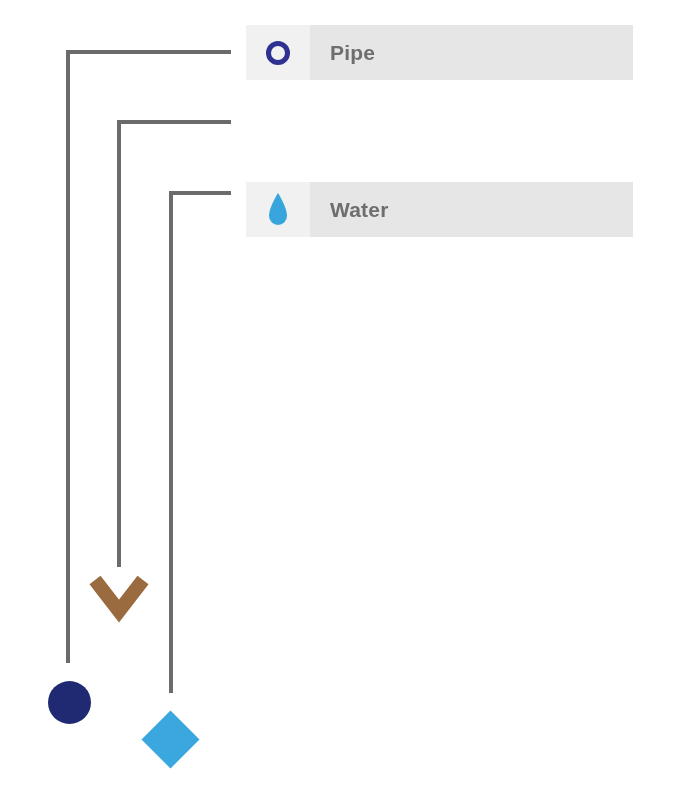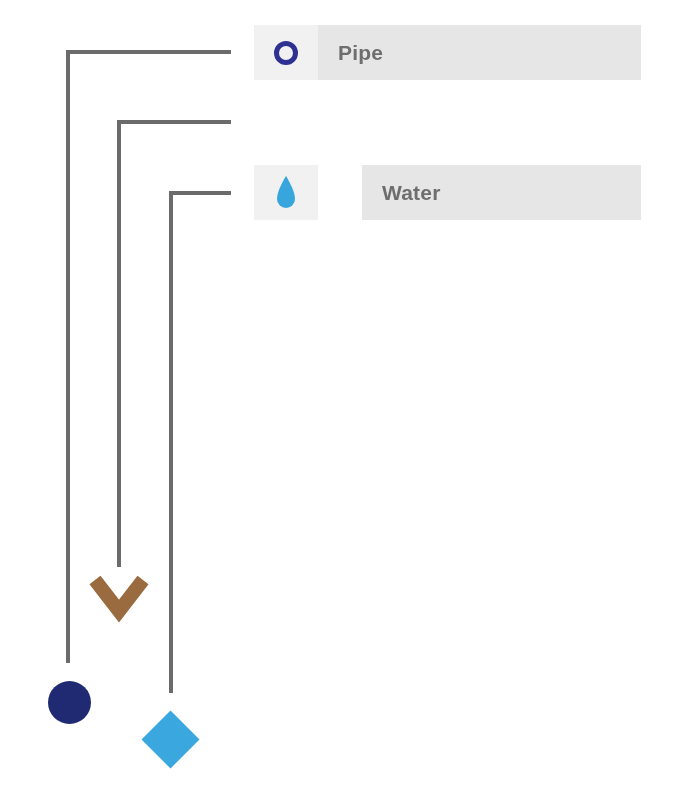--- a/index.html
+++ b/index.html
@@ -23,25 +23,24 @@
     pointer-events: none;
   }
   
   .row {
     position: absolute;
     left: 246px;
     width: 387px;
     height: 55px;
     display: flex;
     cursor: pointer;
-    margin-left: 8px;
   }
   .row-pipe  { top: 25px; }
   .row-road  { top: 95px; }
-  .row-water { top: 165px; gap: 44px; }
+  .row-water { top: 182px; }
   .icon-cell {
     width: 64px;
     height: 55px;
     flex: 0 0 64px;
     display: flex;
     align-items: center;
     justify-content: center;
   }
   .label-cell {
     flex: 1 1 auto;

